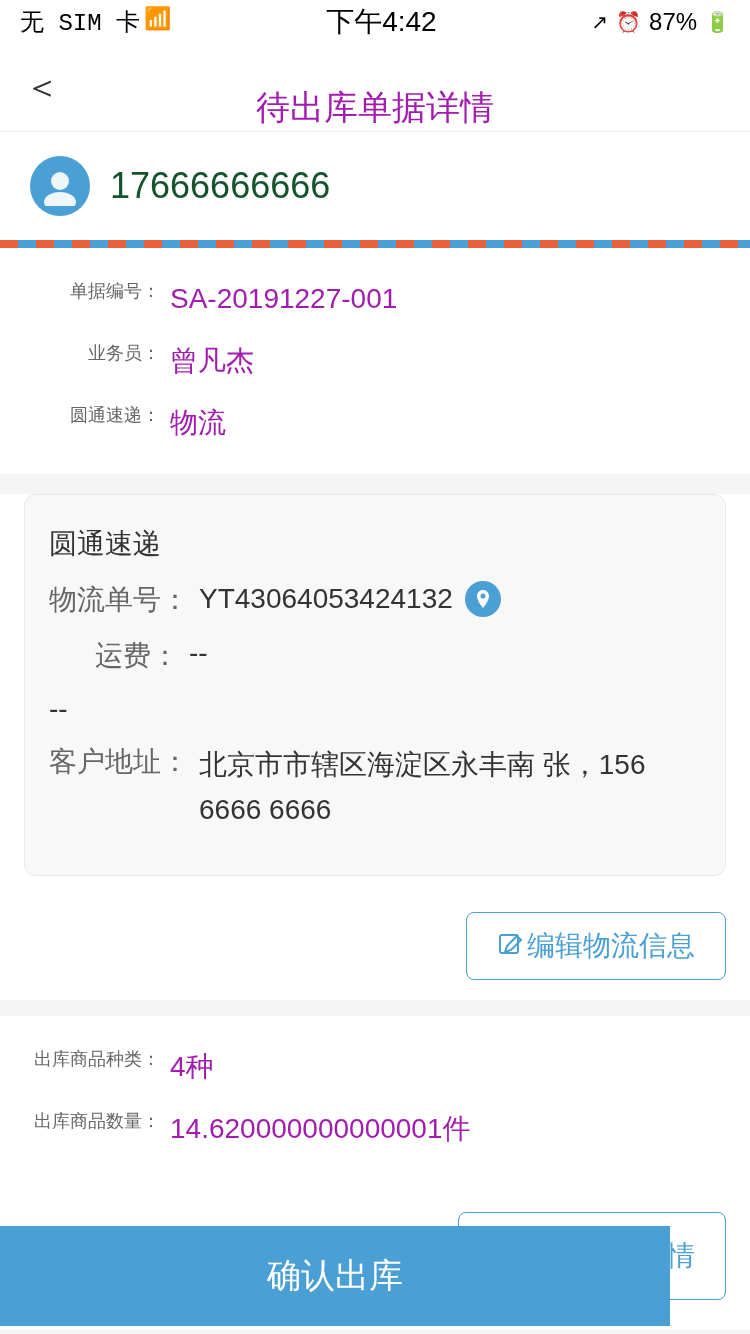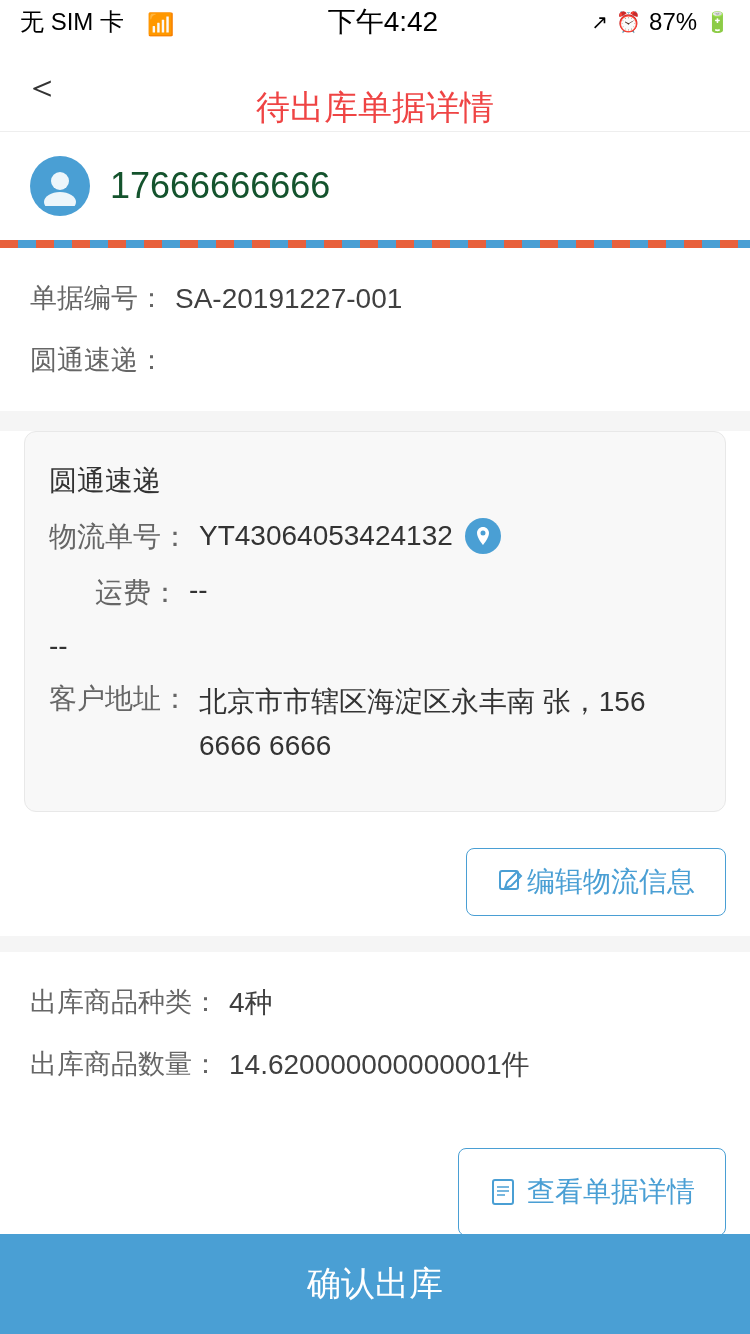--- a/index.html
+++ b/index.html
@@ -19,21 +19,21 @@
       width: 750px;
       height: 44px;
       background: #fff;
       display: flex;
       align-items: center;
       justify-content: space-between;
       padding: 0 20px;
       font-size: 24px;
       color: #000;
     }
-    .status-left { display: flex; align-items: flex-end; gap: 23px; }
+    .status-left { display: flex; align-items: flex-start; gap: 4px; font-family: Liberation Mono, monospace; }
     .status-right { display: flex; align-items: center; gap: 8px; }
     .wifi-icon { font-size: 22px; }
 
     
     .nav-bar {
       width: 750px;
       height: 88px;
       background: #fff;
       display: flex;
       align-items: center;
@@ -44,21 +44,21 @@
     .nav-back {
       position: absolute;
       left: 24px;
       font-size: 36px;
       color: #333;
       cursor: pointer;
     }
     .nav-title {
       font-size: 34px;
       font-weight: 500;
-      color: #ef4444;
+      color: #a21caf;
       margin-top: 40px;
     }
 
     
     .customer-header {
       background: #fff;
       padding: 24px 30px;
       display: flex;
       align-items: center;
       gap: 20px;
@@ -99,28 +99,28 @@
     }
     .info-row {
       display: flex;
       align-items: flex-start;
       margin-bottom: 20px;
       line-height: 1.5;
     }
     .info-row:last-child { margin-bottom: 0; }
     .info-label {
       color: #666;
-      font-size: 27px;
+      font-size: 18px;
       min-width: 140px;
       text-align: right;
       flex-shrink: 0;
       padding-right: 10px;
     }
     .info-value {
-      color: #404040;
+      color: #a21caf;
       font-size: 28px;
       flex: 1;
     }
 
     
     .section-divider {
       width: 750px;
       height: 16px;
       background: #f5f5f5;
     }
@@ -211,22 +211,22 @@
       display: flex;
       align-items: center;
       gap: 10px;
       cursor: pointer;
       margin-top: 26px;
     }
 
     
     .confirm-bar {
       position: fixed;
-      bottom: 0;
-      width: 750px;
+      bottom: 8px;
+      width: 670px;
       height: 100px;
       background: #4a9fd4;
       display: flex;
       align-items: center;
       justify-content: center;
       cursor: pointer;
     }
     .confirm-text {
       font-size: 34px;
       color: #fff;
@@ -272,21 +272,26 @@
   </div>
 
   <div class="dashed-divider"></div>
 
   <div class="info-section">
     <div class="info-row">
       <span class="info-label">单据编号：</span>
       <span class="info-value">SA-20191227-001</span>
     </div>
     <div class="info-row">
+      <span class="info-label">业务员：</span>
+      <span class="info-value">曾凡杰</span>
+    </div>
+    <div class="info-row">
       <span class="info-label">圆通速递：</span>
+      <span class="info-value">物流</span>
     </div>
   </div>
 
   <div style="background:#fff; padding-bottom: 0;">
     <div class="logistics-card">
       <div class="logistics-row">
         <span class="logistics-value">圆通速递</span>
       </div>
       <div class="logistics-row">
         <span class="logistics-label">物流单号：</span>

